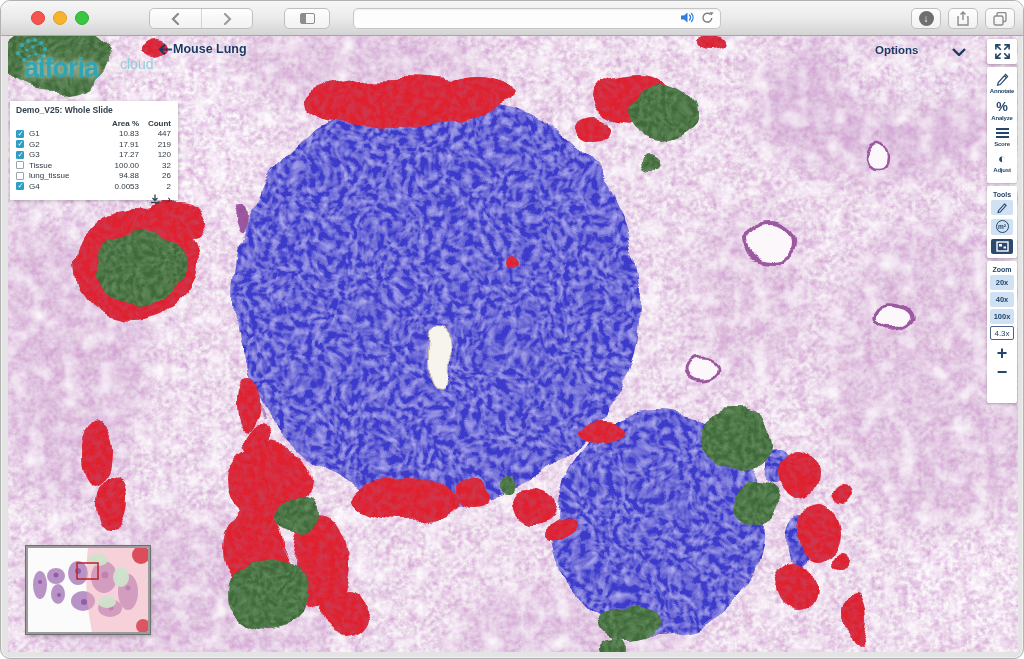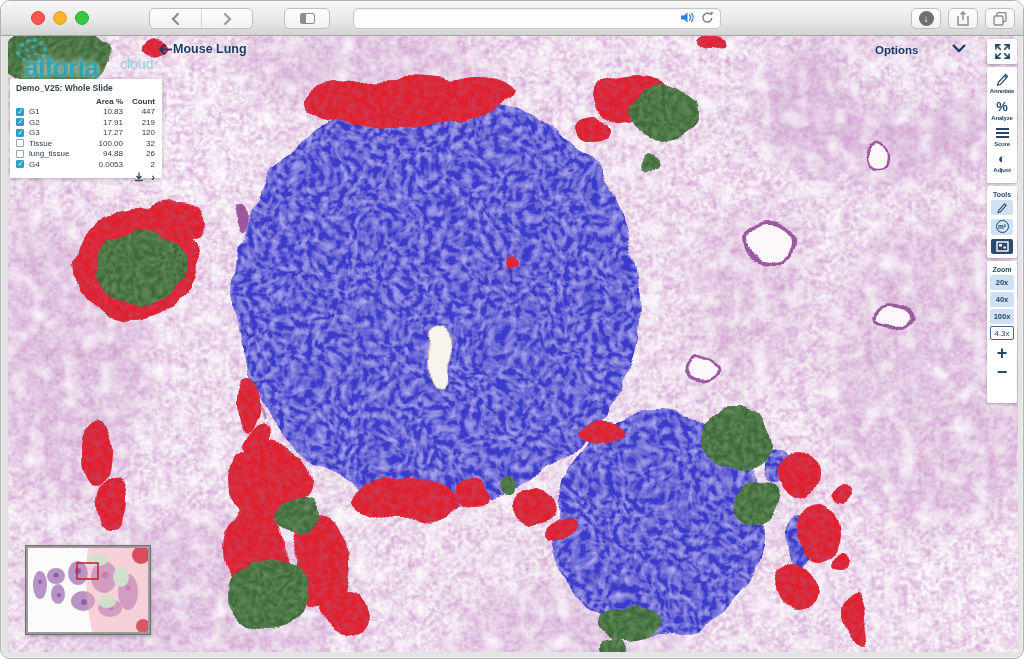--- a/index.html
+++ b/index.html
@@ -34,32 +34,32 @@
   .dlcirc { width:15px; height:15px; border-radius:50%; background:#6f6f6f; color:#fff; font-size:10px;
             line-height:15px; text-align:center; font-weight:bold; }
 
   
   #content { position:absolute; left:7px; top:35px; width:1010px; height:616px; background:#f6eef3; overflow:hidden; }
   #tissue { position:absolute; left:0; top:0; }
 
   
   #slide-title { position:absolute; left:151px; top:6px; display:flex; align-items:center; gap:0;
                  color:#1c3a63; font-size:12.5px; font-weight:bold; text-shadow:0 0 4px rgba(255,255,255,.95); }
-  #options-bar { position:absolute; left:867px; top:8px; display:flex; align-items:flex-start; gap:34px;
+  #options-bar { position:absolute; left:867px; top:8px; display:flex; align-items:flex-end; gap:34px;
                  color:#1c3a63; font-size:11.5px; font-weight:bold; text-shadow:0 0 4px rgba(255,255,255,.9); }
 
   
   #logo { position:absolute; left:2px; top:1px; width:160px; height:50px; opacity:.93; }
   #logo .brand { position:absolute; left:14px; top:16px; font-size:27px; font-weight:bold; letter-spacing:-1px;
                  color:#2fa9bc; text-shadow:0 0 6px rgba(255,255,255,.85); }
   #logo .prod  { position:absolute; left:110px; top:19px; font-size:14px; color:#8ad0d9;
                  text-shadow:0 0 5px rgba(255,255,255,.8); }
 
   
-  #legend { position:absolute; left:2px; top:43px; width:152px; height:99px; background:#fff;
+  #legend { position:absolute; left:2px; top:65px; width:168px; height:99px; background:#fff;
             box-shadow:0 1px 4px rgba(0,0,0,.25); padding:4px 7px 4px 6px; font-size:8px; color:#2e3a45; }
   #legend .ltitle { font-size:8.5px; font-weight:bold; color:#33414e; margin-bottom:3px; }
   .lgrid { display:grid; grid-template-columns:13px 1fr 42px 32px; align-items:center; height:10.5px; }
   .lhead { font-weight:bold; }
   .lgrid .num { text-align:right; }
   .cb { width:8px; height:8px; border:1px solid #9aa4ad; border-radius:1px; background:#fff; position:relative; }
   .cb.on { background:#2f9dc4; border-color:#2f9dc4; }
   .cb.on::after { content:"\2713"; position:absolute; left:0.5px; top:-2px; color:#fff; font-size:7.5px; }
   #legend .lfoot { display:flex; justify-content:flex-end; align-items:center; gap:7px; margin-top:2px; }
   #legend .chev { font-size:11px; font-weight:bold; color:#33414e; line-height:8px; }

